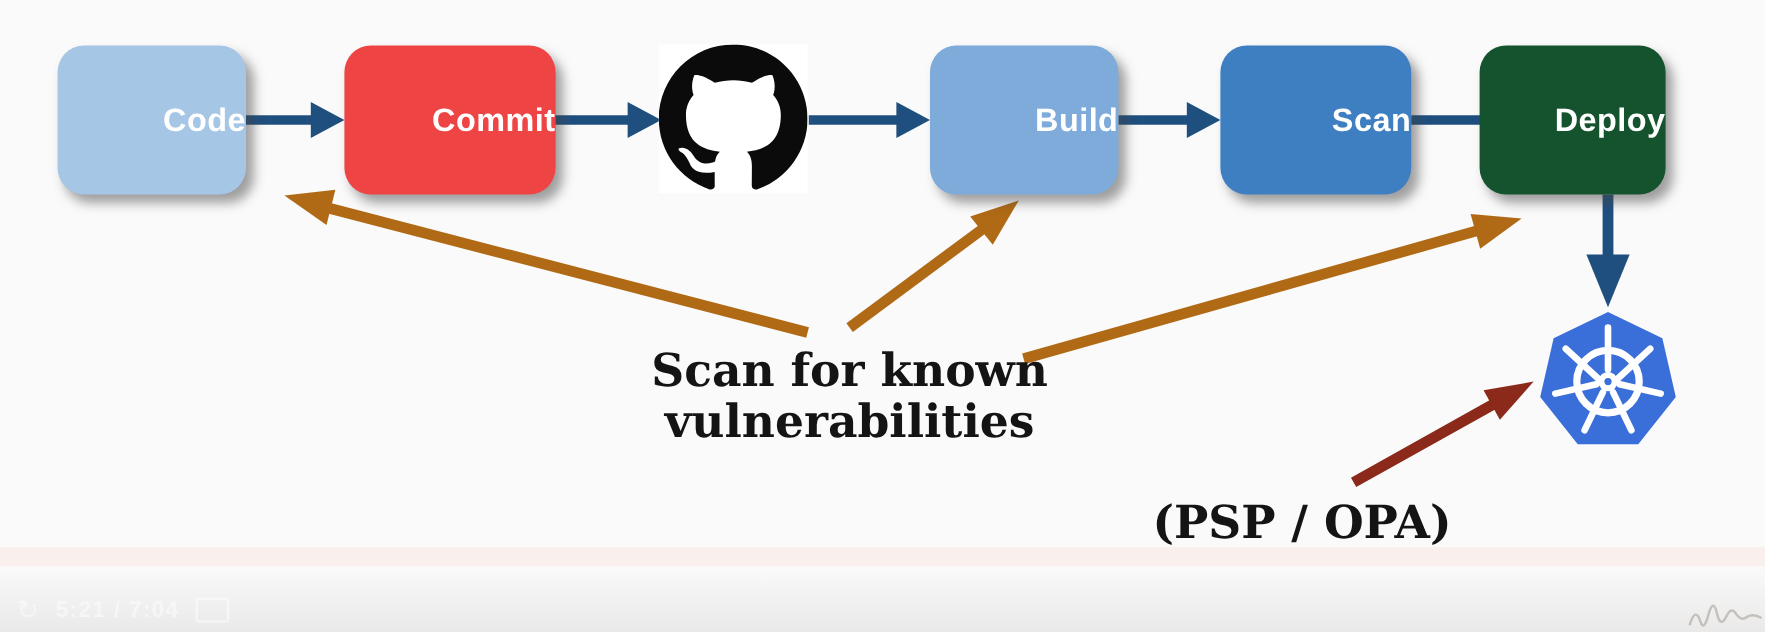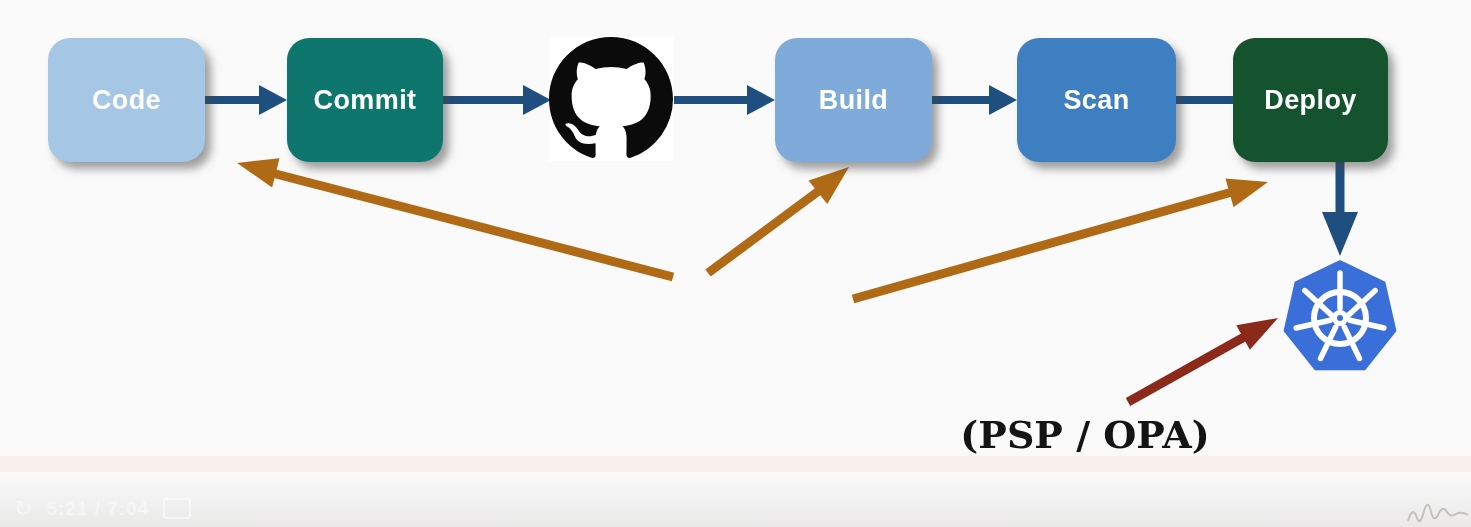--- a/index.html
+++ b/index.html
@@ -16,26 +16,26 @@
     background:rgba(248,230,225,0.55);
   }
   .band-bottom{
     position:absolute;left:0;top:472px;width:1471px;height:55px;
     background:linear-gradient(rgba(250,250,250,0), rgba(221,219,218,0.55));
   }
   
   .stage{
     position:absolute;top:38px;height:124px;
     border-radius:22px;
-    display:flex;align-items:center;justify-content:center;
+    display:flex;align-items:center;justify-content:flex-end;
     color:#ffffff;font-size:27px;font-weight:bold;letter-spacing:.4px;
     box-shadow:6px 7px 9px rgba(70,70,70,.5);
   }
   .stage-code  {left:48px;  width:157px; background:#a6c6e6;}
-  .stage-commit{left:287px; width:156px; background:#0f766e;}
+  .stage-commit{left:287px; width:176px; background:#ef4444;}
   .stage-build {left:775px; width:157px; background:#7eabd9;}
   .stage-test  {left:1017px;width:159px; background:#3e7fc1;}
   .stage-deploy{left:1233px;width:155px; background:#14532d;}
   
   .github-tile{
     position:absolute;left:549px;top:37px;width:124px;height:124px;
     background:#ffffff;
     display:flex;align-items:center;justify-content:center;
   }
   
@@ -155,20 +155,24 @@
   <div class="stage stage-build">
     <span>Build</span>
   </div>
   <div class="stage stage-test">
     <span>Scan</span>
   </div>
   <div class="stage stage-deploy">
     <span>Deploy</span>
   </div>
 
+  <div class="note note-scan">
+    <div>Scan for known</div>
+    <div>vulnerabilities</div>
+  </div>
   <div class="note note-enforce">
     <div>(PSP / OPA)</div>
   </div>
 
   <div class="player">
     <span class="replay">↻</span>
     <span class="time">5:21 / 7:04</span>
     <span class="queue"></span>
   </div>
 

